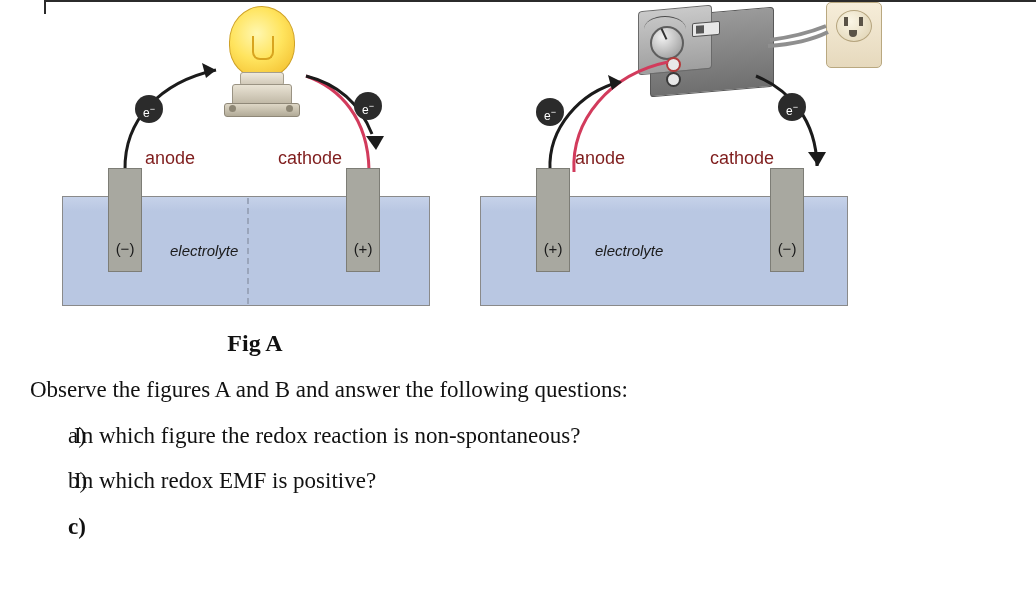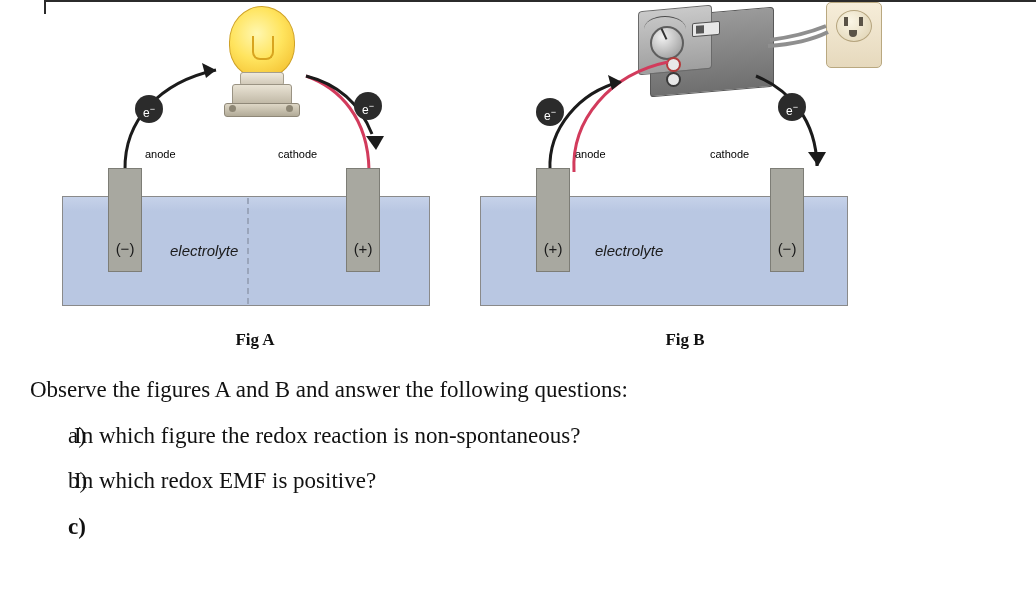--- a/index.html
+++ b/index.html
@@ -104,22 +104,22 @@
     left: 227px;
     top: 198px;
     width: 0;
     height: 106px;
     border-left: 2px dashed #9aa5bb;
   }
   .anode-label, .cathode-label {
     position: absolute;
     top: 148px;
     font-family: "Liberation Sans", sans-serif;
-    font-size: 11px;
-    color: #000000;
+    font-size: 18px;
+    color: #7f1d1d;
   }
   .anode-label   { left: 125px; }
   .cathode-label { left: 258px; }
 
   .e-badge {
     position: absolute;
     width: 28px; height: 28px;
     border-radius: 50%;
     background: #2b2b2b;
     color: #ffffff;
@@ -130,21 +130,21 @@
   }
   .e-badge sup { font-size: 9px; }
 
   .fig-caption {
     position: absolute;
     top: 330px;
     width: 470px;
     text-align: center;
     font-family: "Liberation Serif", serif;
     font-weight: bold;
-    font-size: 17px;
+    font-size: 24px;
     color: #111;
   }
 
   
   .bulb-glass {
     position: absolute;
     left: 209px; top: 6px;
     width: 64px; height: 70px;
     border-radius: 50% 50% 45% 45%;
     background: radial-gradient(circle at 42% 38%, #fff7b0 0%, #ffe45e 45%, #f6c83a 78%, #e0ae23 100%);
@@ -419,21 +419,20 @@
 
     <div class="tank" style="left:10px; width:368px;">
       <div class="tank-inner-shine"></div>
     </div>
     <div class="electrode left" style="left:66px;"></div>
     <div class="electrode right" style="left:300px;"></div>
     <div class="charge left" style="left:66px;">(+)</div>
     <div class="charge right" style="left:300px;">(−)</div>
     <div class="electrolyte-label" style="left:125px;">electrolyte</div>
 
-    <div class="fig-caption" style="left:-20px;">Fig B</div>
   </div>
 
   <div class="body-text">
     <p class="intro">Observe the figures A and B and answer the following questions:</p>
 
     <ul class="qlist">
       <li class="qitem">
         <span class="qmark">a)</span>
         <span class="qtext">In which figure the redox reaction is non-spontaneous?</span>
       </li>

